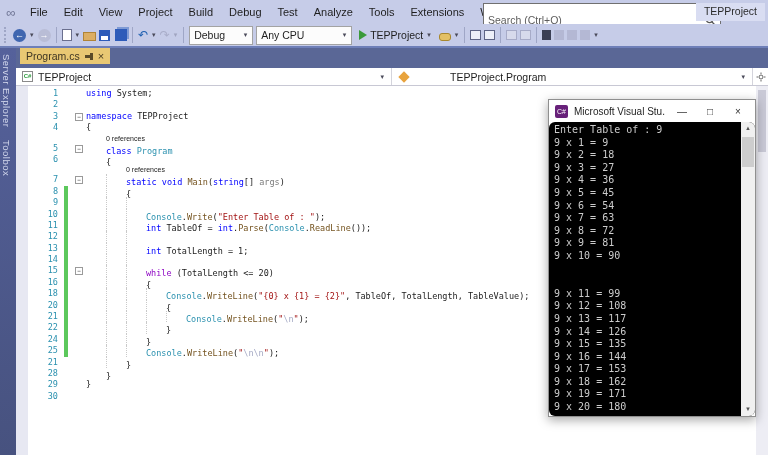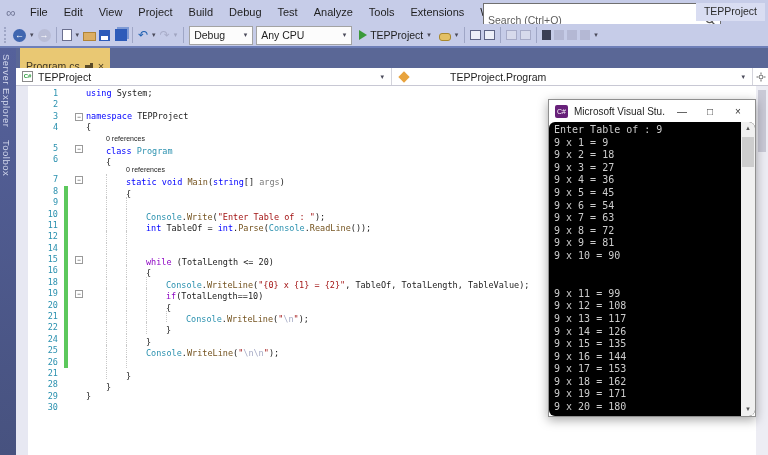--- a/index.html
+++ b/index.html
@@ -50,21 +50,21 @@
   .ic-flag { width:9px; height:10px; background:#3B3F54; }
   .ic-dim { width:10px; height:10px; background:#B4B8D4; }
 
   
   .left-strip { position:absolute; left:0; top:48px; width:16px; height:407px;
                 background:linear-gradient(#55619B, #47527F); }
   .vtab { writing-mode:vertical-rl; font-size:9.5px; color:#D4D9EE; padding:6px 1px; letter-spacing:0.5px; }
 
   
   .tabwell { position:absolute; left:16px; top:48px; width:752px; height:20px; background:#5A6796; }
-  .doc-tab { position:absolute; left:4px; top:0; height:36px; background:#E9C873; color:#3E3523;
+  .doc-tab { position:absolute; left:4px; top:0; height:16px; background:#E9C873; color:#3E3523;
              display:flex; align-items:center; gap:5px; padding:0 6px; font-size:10.5px; }
   .pin { width:8px; height:8px; position:relative; }
   .pin::before { content:""; position:absolute; left:0; top:3px; width:5px; height:3px; background:#5A4B28; }
   .pin::after  { content:""; position:absolute; left:5px; top:1px; width:3px; height:7px; background:#5A4B28; }
   .tab-x { font-size:11px; color:#4A3E22; line-height:10px; }
 
   
   .crumbbar { position:absolute; left:16px; top:68px; width:752px; height:18px; background:#FFFFFF;
               border-bottom:1px solid #C8C8D4; display:flex; align-items:center; font-size:10.5px; color:#1E1E1E; }
   .crumb { display:flex; align-items:center; gap:5px; height:100%; padding:0 6px; }
@@ -240,31 +240,30 @@
         <div class="lens-row"><span class="ln"></span><span class="barcol"></span><span class="foldcol"></span><span class="codecol"><span style="margin-left: 20px;">0 references</span></span></div>
         <div class="code-row"><span class="ln">5</span><span class="barcol"></span><span class="foldcol"><span class="foldbox">−</span></span><span class="codecol"><span class="guide"></span><span class="seg-k">class</span><span class="seg-p"> </span><span class="seg-t">Program</span></span></div>
         <div class="code-row"><span class="ln">6</span><span class="barcol"></span><span class="foldcol"></span><span class="codecol"><span class="guide"></span><span class="seg-p">{</span></span></div>
         <div class="lens-row"><span class="ln"></span><span class="barcol"></span><span class="foldcol"></span><span class="codecol"><span style="margin-left: 40px;">0 references</span></span></div>
         <div class="code-row"><span class="ln">7</span><span class="barcol"></span><span class="foldcol"><span class="foldbox">−</span></span><span class="codecol"><span class="guide"></span><span class="guide"></span><span class="seg-k">static</span><span class="seg-p"> </span><span class="seg-k">void</span><span class="seg-p"> </span><span class="seg-m">Main</span><span class="seg-p">(</span><span class="seg-k">string</span><span class="seg-p">[] </span><span class="seg-g">args</span><span class="seg-p">)</span></span></div>
         <div class="code-row"><span class="ln">8</span><span class="barcol"><span class="bar"></span></span><span class="foldcol"></span><span class="codecol"><span class="guide"></span><span class="guide"></span><span class="seg-p">{</span></span></div>
         <div class="code-row"><span class="ln">9</span><span class="barcol"><span class="bar"></span></span><span class="foldcol"></span><span class="codecol"><span class="guide"></span><span class="guide"></span><span class="guide"></span></span></div>
         <div class="code-row"><span class="ln">10</span><span class="barcol"><span class="bar"></span></span><span class="foldcol"></span><span class="codecol"><span class="guide"></span><span class="guide"></span><span class="guide"></span><span class="seg-t">Console</span><span class="seg-p">.</span><span class="seg-m">Write</span><span class="seg-p">(</span><span class="seg-s">"Enter Table of : "</span><span class="seg-p">);</span></span></div>
         <div class="code-row"><span class="ln">11</span><span class="barcol"><span class="bar"></span></span><span class="foldcol"></span><span class="codecol"><span class="guide"></span><span class="guide"></span><span class="guide"></span><span class="seg-k">int</span><span class="seg-p"> TableOf = </span><span class="seg-k">int</span><span class="seg-p">.</span><span class="seg-m">Parse</span><span class="seg-p">(</span><span class="seg-t">Console</span><span class="seg-p">.</span><span class="seg-m">ReadLine</span><span class="seg-p">());</span></span></div>
         <div class="code-row"><span class="ln">12</span><span class="barcol"><span class="bar"></span></span><span class="foldcol"></span><span class="codecol"><span class="guide"></span><span class="guide"></span><span class="guide"></span></span></div>
+        <div class="code-row"><span class="ln">13</span><span class="barcol"><span class="bar"></span></span><span class="foldcol"></span><span class="codecol"><span class="guide"></span><span class="guide"></span><span class="guide"></span><span class="seg-k">int</span><span class="seg-p"> TotalLength = 1;</span></span></div>
         <div class="code-row"><span class="ln">14</span><span class="barcol"><span class="bar"></span></span><span class="foldcol"></span><span class="codecol"><span class="guide"></span><span class="guide"></span><span class="guide"></span></span></div>
         <div class="code-row"><span class="ln">15</span><span class="barcol"><span class="bar"></span></span><span class="foldcol"><span class="foldbox">−</span></span><span class="codecol"><span class="guide"></span><span class="guide"></span><span class="guide"></span><span class="seg-c">while</span><span class="seg-p"> (TotalLength &lt;= 20)</span></span></div>
         <div class="code-row"><span class="ln">16</span><span class="barcol"><span class="bar"></span></span><span class="foldcol"></span><span class="codecol"><span class="guide"></span><span class="guide"></span><span class="guide"></span><span class="seg-p">{</span></span></div>
         <div class="code-row"><span class="ln">18</span><span class="barcol"><span class="bar"></span></span><span class="foldcol"></span><span class="codecol"><span class="guide"></span><span class="guide"></span><span class="guide"></span><span class="guide"></span><span class="seg-t">Console</span><span class="seg-p">.</span><span class="seg-m">WriteLine</span><span class="seg-p">(</span><span class="seg-s">"{0} x {1} = {2}"</span><span class="seg-p">, TableOf, TotalLength, TableValue);</span></span></div>
-        <div class="code-row"><span class="ln">19</span><span class="barcol"><span class="bar"></span></span><span class="foldcol"><span class="foldbox">−</span></span><span class="codecol"><span class="guide"></span><span class="guide"></span><span class="guide"></span><span class="guide"></span><span class="seg-c">if</span><span class="seg-p">(TotalLength==10)</span></span></div>
         <div class="code-row"><span class="ln">20</span><span class="barcol"><span class="bar"></span></span><span class="foldcol"></span><span class="codecol"><span class="guide"></span><span class="guide"></span><span class="guide"></span><span class="guide"></span><span class="seg-p">{</span></span></div>
         <div class="code-row"><span class="ln">21</span><span class="barcol"><span class="bar"></span></span><span class="foldcol"></span><span class="codecol"><span class="guide"></span><span class="guide"></span><span class="guide"></span><span class="guide"></span><span class="guide"></span><span class="seg-t">Console</span><span class="seg-p">.</span><span class="seg-m">WriteLine</span><span class="seg-p">(</span><span class="seg-s">"</span><span class="seg-e">\n</span><span class="seg-s">"</span><span class="seg-p">);</span></span></div>
         <div class="code-row"><span class="ln">22</span><span class="barcol"><span class="bar"></span></span><span class="foldcol"></span><span class="codecol"><span class="guide"></span><span class="guide"></span><span class="guide"></span><span class="guide"></span><span class="seg-p">}</span></span></div>
         <div class="code-row"><span class="ln">24</span><span class="barcol"><span class="bar"></span></span><span class="foldcol"></span><span class="codecol"><span class="guide"></span><span class="guide"></span><span class="guide"></span><span class="seg-p">}</span></span></div>
         <div class="code-row"><span class="ln">25</span><span class="barcol"><span class="bar"></span></span><span class="foldcol"></span><span class="codecol"><span class="guide"></span><span class="guide"></span><span class="guide"></span><span class="seg-t">Console</span><span class="seg-p">.</span><span class="seg-m">WriteLine</span><span class="seg-p">(</span><span class="seg-s">"</span><span class="seg-e">\n\n</span><span class="seg-s">"</span><span class="seg-p">);</span></span></div>
-        <div class="code-row"><span class="ln">26</span><span class="barcol"><span class="bar"></span></span><span class="foldcol"></span><span class="codecol"><span class="guide"></span><span class="guide"></span><span class="guide"></span></span></div>
         <div class="code-row"><span class="ln">21</span><span class="barcol"></span><span class="foldcol"></span><span class="codecol"><span class="guide"></span><span class="guide"></span><span class="seg-p">}</span></span></div>
         <div class="code-row"><span class="ln">28</span><span class="barcol"></span><span class="foldcol"></span><span class="codecol"><span class="guide"></span><span class="seg-p">}</span></span></div>
         <div class="code-row"><span class="ln">29</span><span class="barcol"></span><span class="foldcol"></span><span class="codecol"><span class="seg-p">}</span></span></div>
         <div class="code-row"><span class="ln">30</span><span class="barcol"></span><span class="foldcol"></span><span class="codecol"></span></div>
       </div>
     <div class="editor-scroll">
       <span class="thumb"></span>
     </div>
   </div>
 

